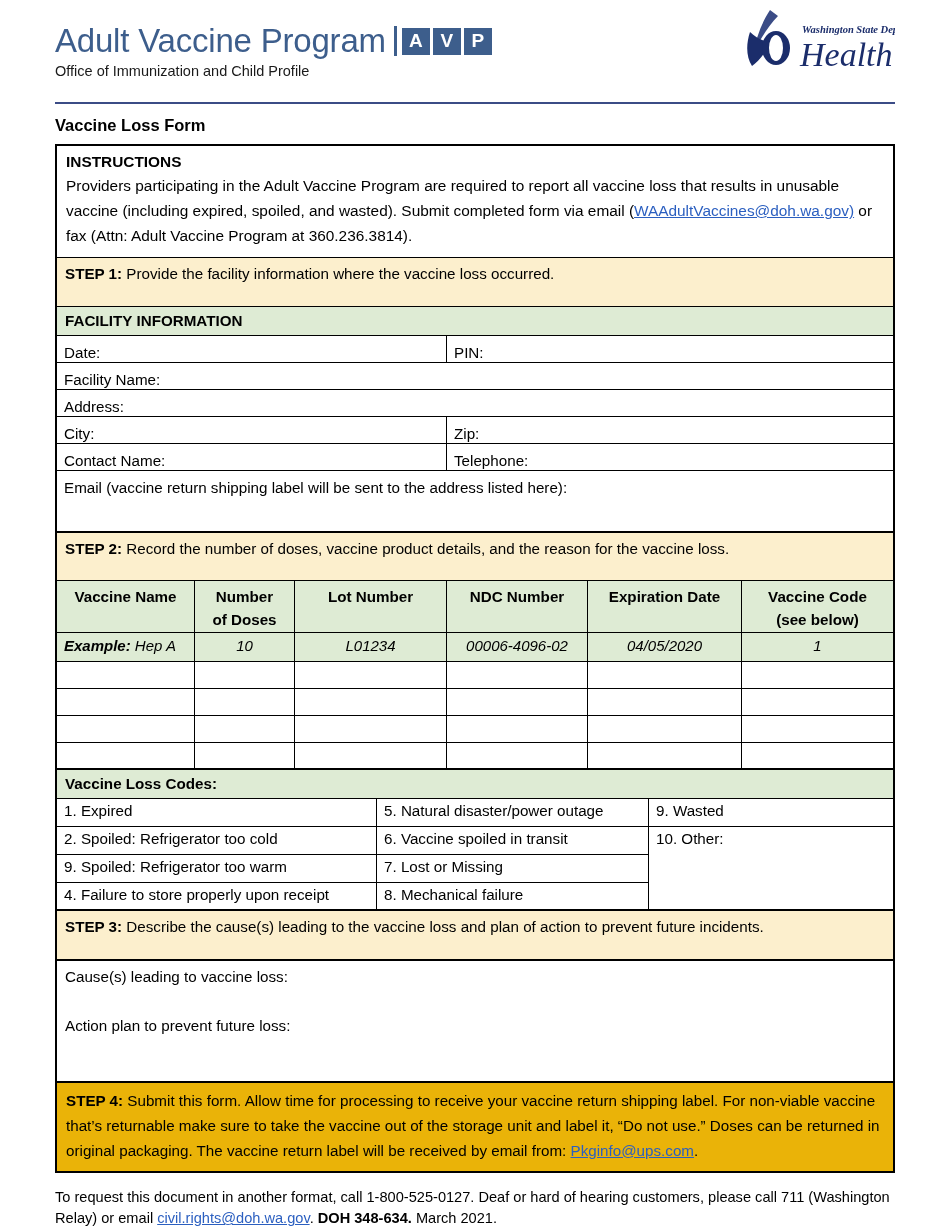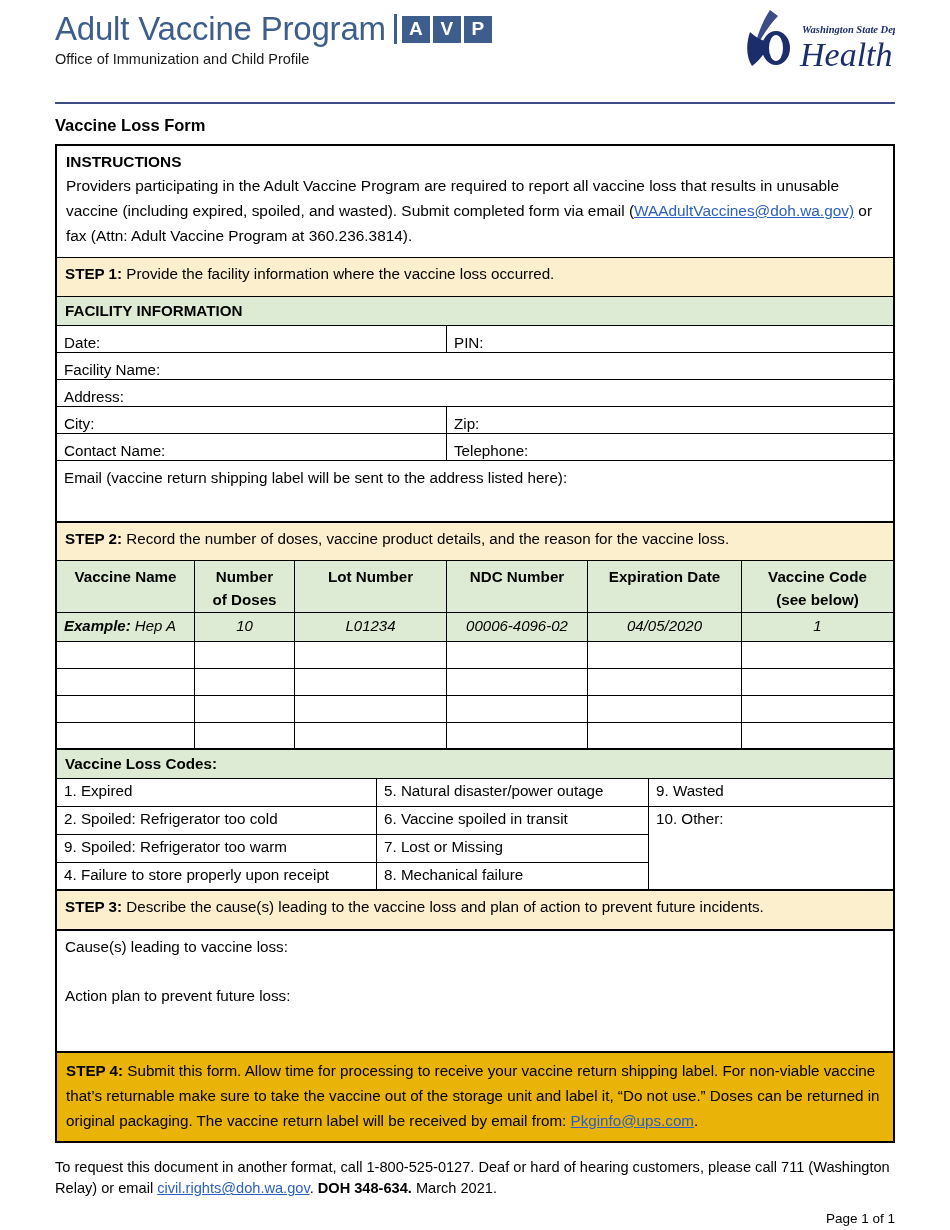--- a/index.html
+++ b/index.html
@@ -25,21 +25,21 @@
 
   
   .masthead {
     position: relative;
     height: 78px;
     padding-top: 22px;
   }
   .brand-block {
     position: absolute;
     left: 0;
-    top: 12px;
+    top: 24px;
   }
   .brand-title-row {
     display: flex;
     align-items: flex-end;
   }
   .brand-title {
     font-size: 33px;
     color: #3d5e8c;
     letter-spacing: -0.2px;
     line-height: 1;
@@ -112,21 +112,21 @@
     font-size: 15.2px;
     line-height: 1.52;
   }
   .b-bot { border-bottom: 1px solid #000; }
   .b-right { border-right: 1px solid #000; }
   .b-bot-thick { border-bottom: 2px solid #000; }
 
   .step-band {
     background: #fcefcd;
     font-size: 15.2px;
-    padding: 5px 8px 10px 8px;
+    padding: 5px 8px 20px 8px;
     line-height: 1.5;
     box-sizing: border-box;
   }
   .step-band b { font-weight: bold; }
   .green-band {
     background: #deebd4;
     font-weight: bold;
     font-size: 15.2px;
     padding: 5px 8px 6px 8px;
     box-sizing: border-box;

